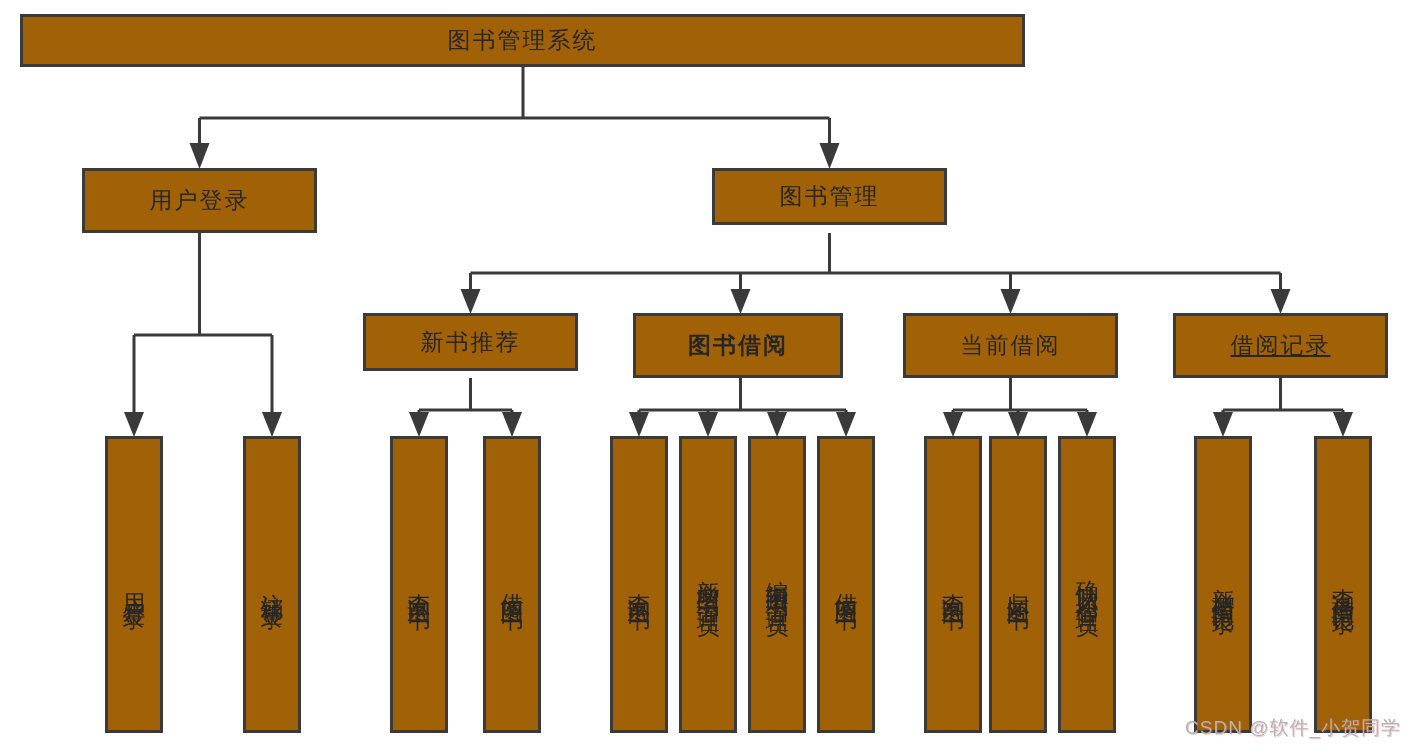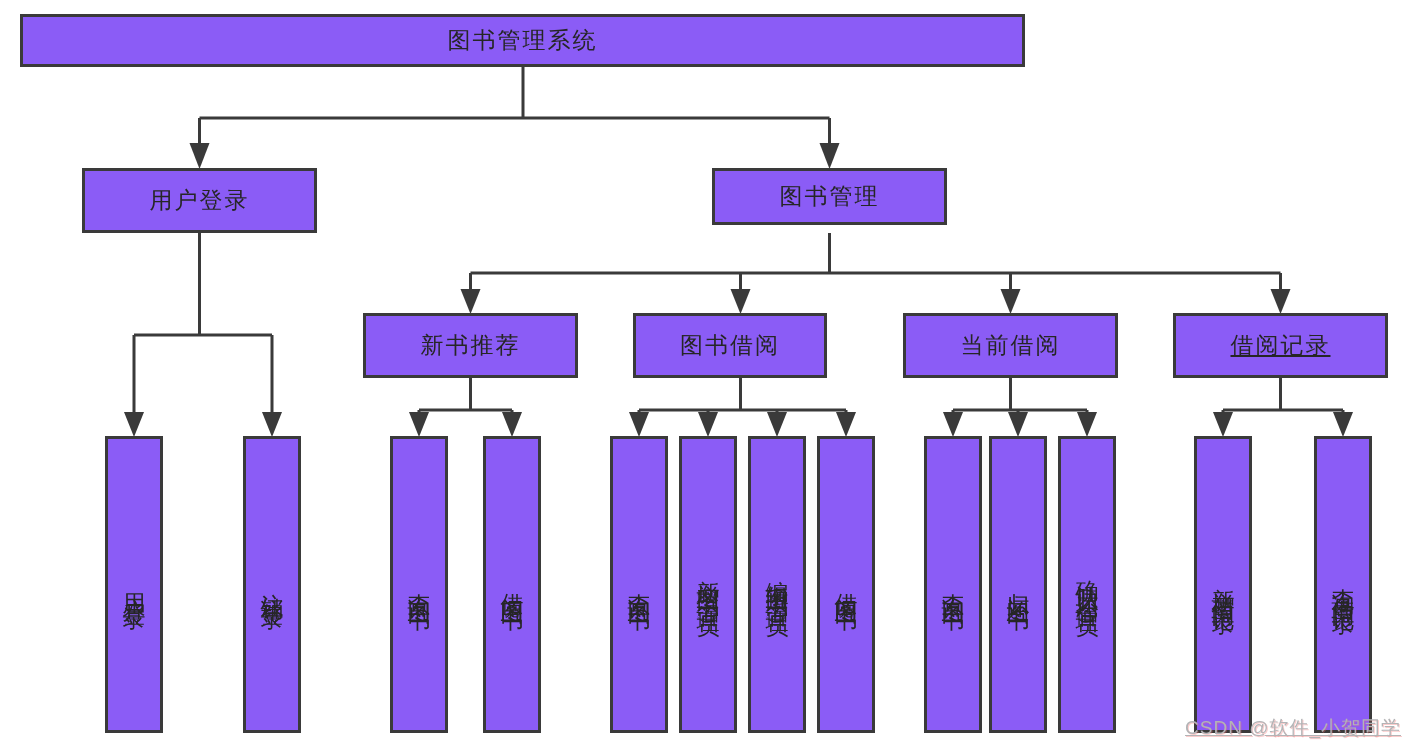--- a/index.html
+++ b/index.html
@@ -10,21 +10,21 @@
     font-family:"Liberation Sans","DejaVu Sans",sans-serif;
     overflow:hidden;
   }
   #connector-layer {
     position:absolute; left:0; top:0; width:1405px; height:747px;
     pointer-events:none;
   }
   .node {
     position:absolute;
     box-sizing:border-box;
-    background:#8b5cf6;
+    background:#a16207;
     border:3px solid #3a3a3a;
     display:flex;
     align-items:center;
     justify-content:center;
     color:#262626;
     font-size:23px;
     letter-spacing:2px;
     white-space:nowrap;
     z-index:2;
   }
@@ -36,21 +36,20 @@
     padding:4px 0;
   }
   #watermark {
     position:absolute;
     right:4px; bottom:6px;
     font-size:19px;
     letter-spacing:1px;
     color:#b3b4b6;
     text-shadow:1px 1px 0 rgba(244,110,110,0.35);
     z-index:3;
-    text-decoration:underline;
   }
 </style>
 </head>
 <body>
 
 <div id="canvas">
 
   <svg id="connector-layer" viewBox="0 0 1405 747">
     <g stroke="#3a3a3a" stroke-width="3" fill="none">
       <g>
@@ -99,22 +98,22 @@
       <polygon points="1213,412 1233,412 1223,437"></polygon>
       <polygon points="1333,412 1353,412 1343,437"></polygon>
     </g>
   </svg>
 
   <div class="node" style="left:20px; top:14px; width:1005px; height:53px;">图书管理系统</div>
 
   <div class="node" style="left:82px; top:168px; width:235px; height:65px;">用户登录</div>
   <div class="node" style="left:712px; top:168px; width:235px; height:57px;">图书管理</div>
 
-  <div class="node" style="left:363px; top:313px; width:215px; height:65px;">新书推荐</div>
-  <div class="node" style="left:633px; top:313px; width:194px; height:65px;">图书借阅</div>
+  <div class="node" style="left:363px; top:313px; width:215px; height:58px;">新书推荐</div>
+  <div class="node" style="left:633px; top:313px; width:210px; height:65px;font-weight:bold;">图书借阅</div>
   <div class="node" style="left:903px; top:313px; width:215px; height:65px;">当前借阅</div>
   <div class="node" style="left:1173px; top:313px; width:215px; height:65px;text-decoration:underline;">借阅记录</div>
 
   <div class="node node-v" style="left:105px; top:436px; width:58px; height:297px;">用户登录</div>
   <div class="node node-v" style="left:243px; top:436px; width:58px; height:297px;">注销登录</div>
 
   <div class="node node-v" style="left:390px; top:436px; width:58px; height:297px;">查询图书</div>
   <div class="node node-v" style="left:483px; top:436px; width:58px; height:297px;">借阅图书</div>
 
   <div class="node node-v" style="left:610px; top:436px; width:58px; height:297px;">查询图书</div>

